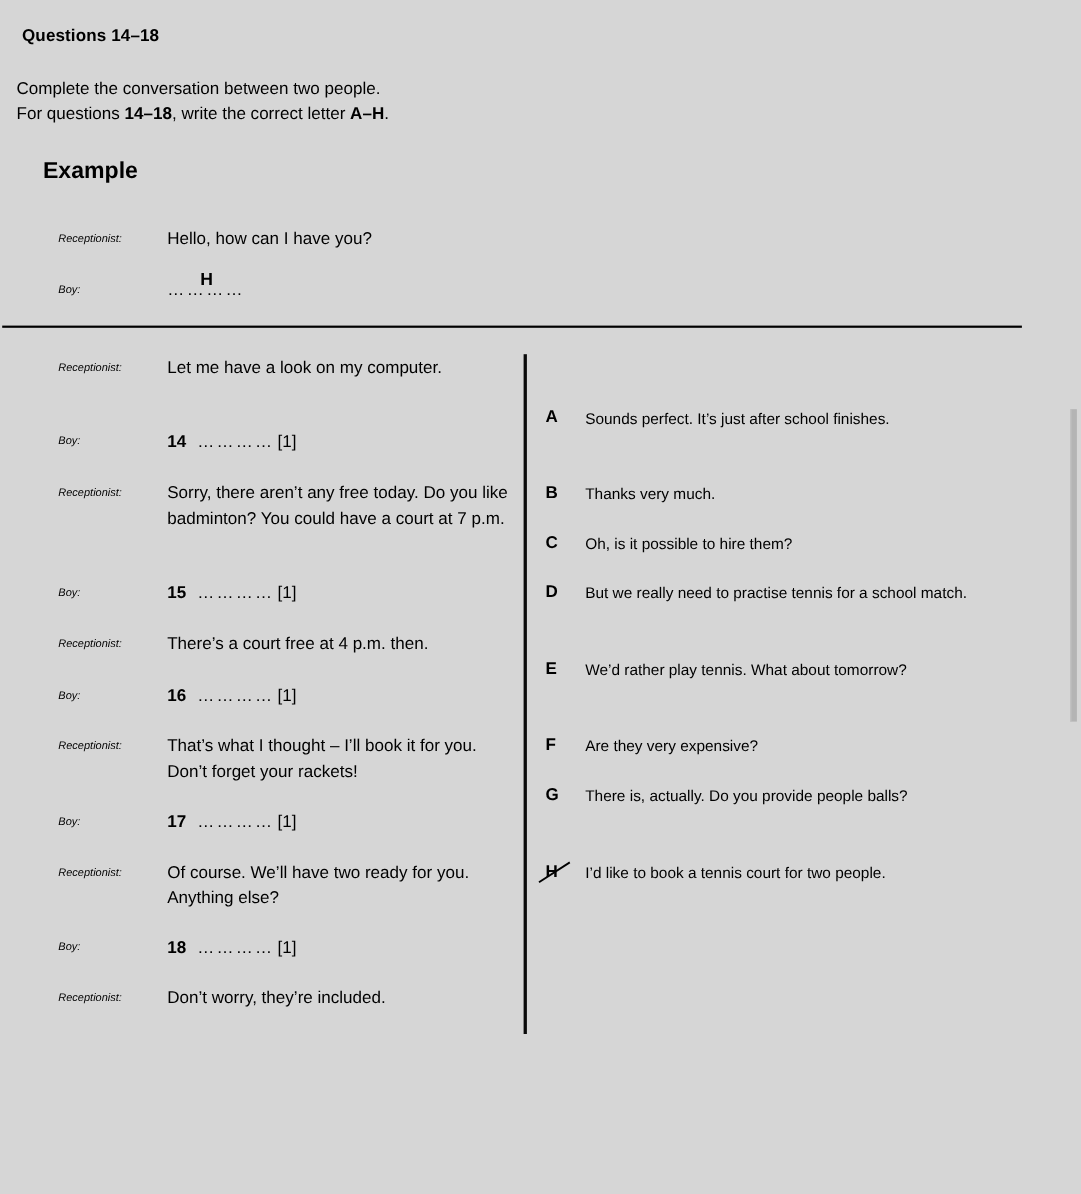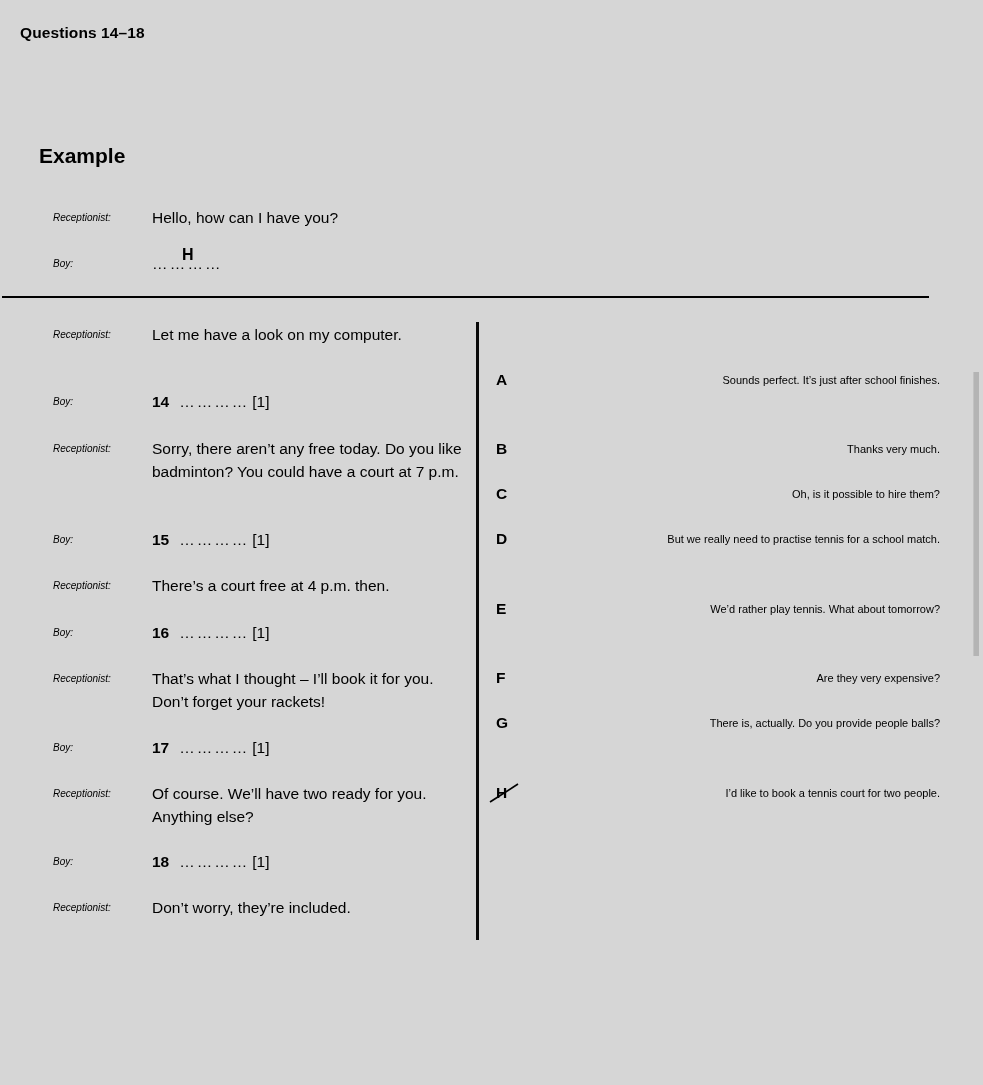--- a/index.html
+++ b/index.html
@@ -97,25 +97,24 @@
   
   .opt { position: absolute; font-size: 15.5px; line-height: 22.5px; }
   .opt-letter {
     position: absolute;
     left: 496px;
     font-weight: bold;
     font-size: 15.5px;
   }
   .opt-text {
     position: absolute;
-    left: 548px;
+    left: 532px;
     width: 392px;
-    font-size: 11px;
+    font-size: 14px;
     line-height: 22.5px;
-    text-align: right;
   }
   .strike {
     position: absolute;
     left: 489px;
     width: 30px; height: 22px;
     pointer-events: none;
   }
 
   
   .scrollbar-thumb {
@@ -127,20 +126,24 @@
   }
 </style>
 </head>
 <body>
 
 <div class="page">
 
   <div class="qtitle">Questions 14–18</div>
 
   <div class="intro">
+    <div>Complete the conversation between two people.</div>
+    <div>
+      <span>For questions </span><b>14–18</b><span>, write the correct letter </span><b>A–H</b><span>.</span>
+    </div>
   </div>
 
   <div class="example-head">Example</div>
 
   <div class="row" style="top:207px">
     <span class="spk">Receptionist:</span>
     <span class="utt">Hello, how can I have you?</span>
   </div>
 
   <div class="row" style="top:253px">

